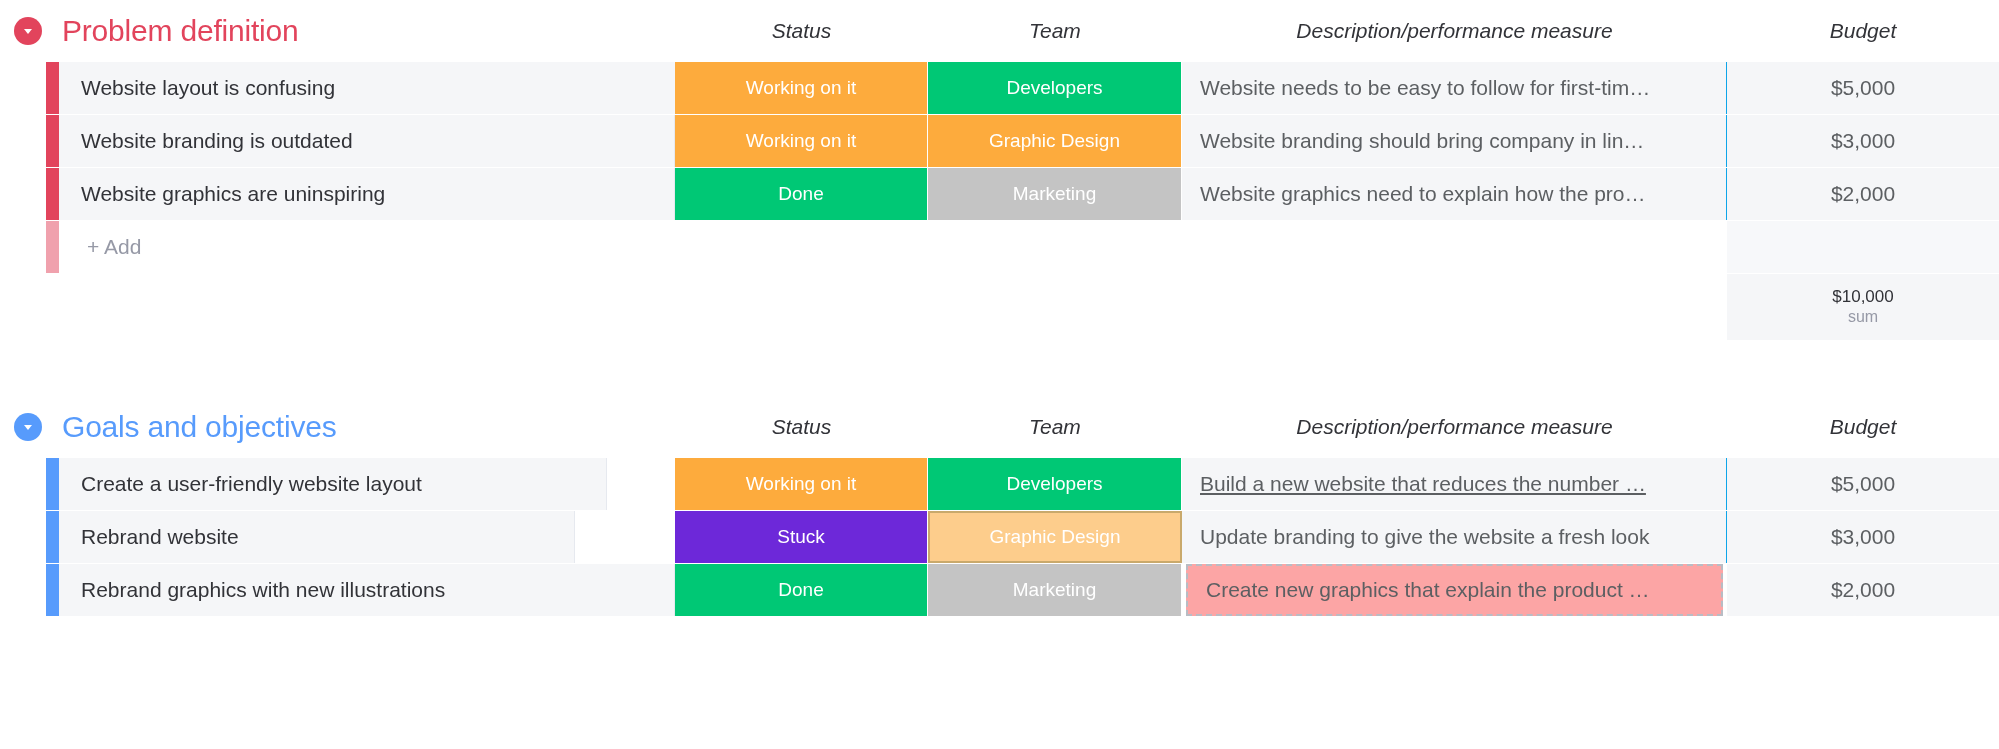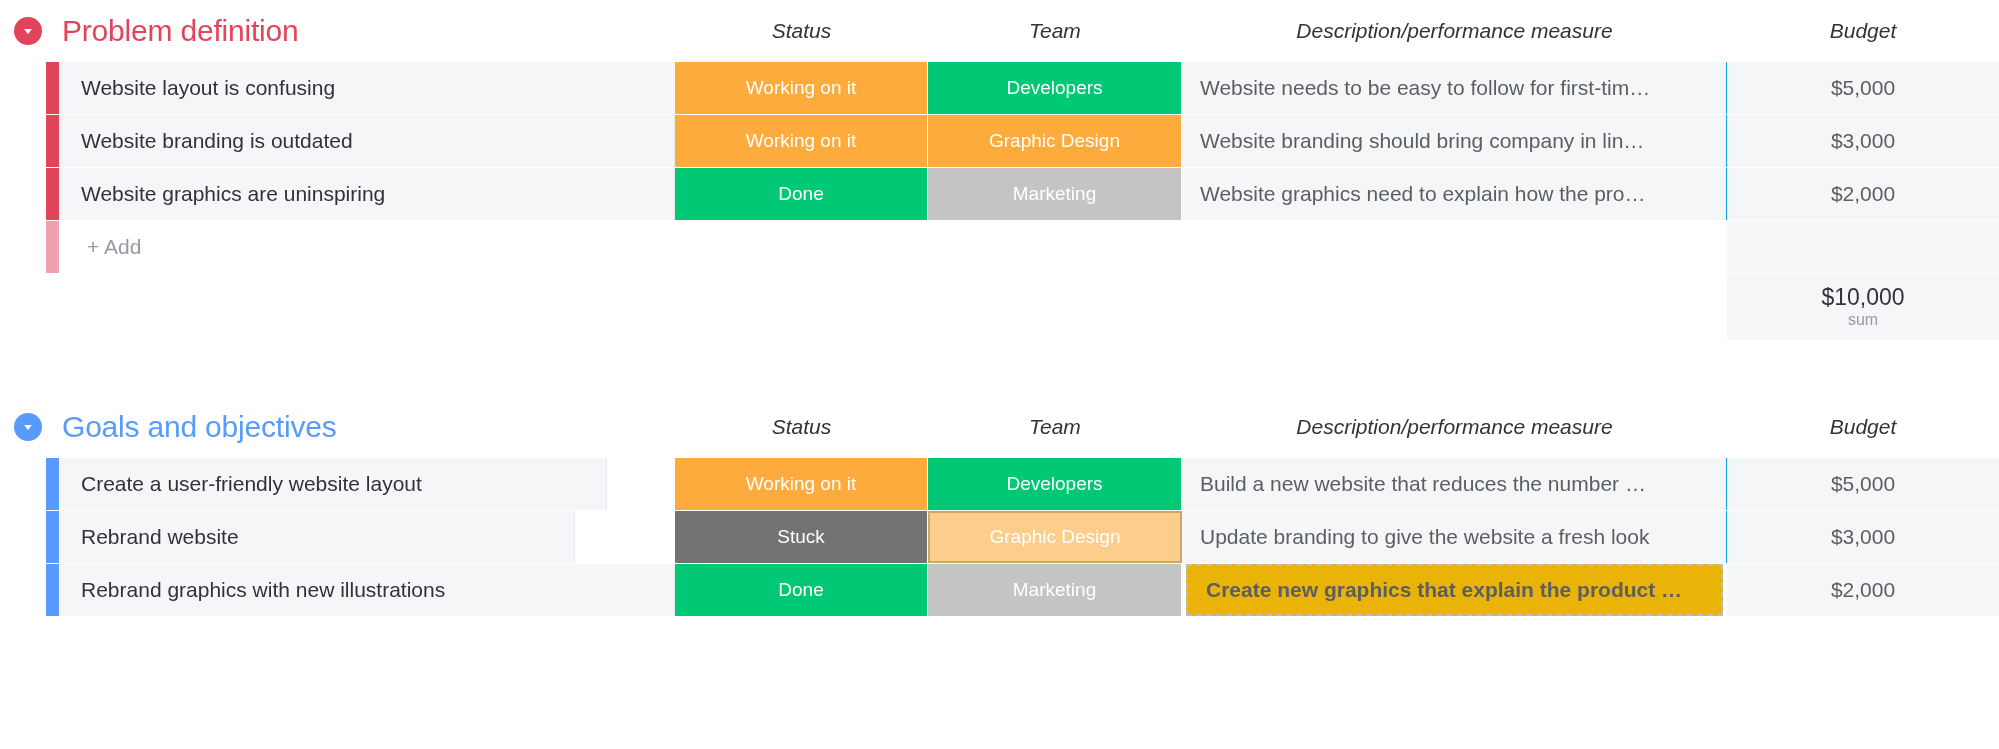--- a/index.html
+++ b/index.html
@@ -136,22 +136,21 @@
   .cell-budget {
     background: #f5f6f8;
     justify-content: center;
     color: #5c5f62;
     font-size: 21px;
   }
 
   
   .cell.selected-dashed {
     border: 2px dashed #b8bcc4;
-    background: #eab308;
-    font-weight: bold;
+    background: #fca5a5;
   }
   .cell.hovered {
     border: 2px solid #c9a96b;
     box-sizing: border-box;
   }
 
   
   .add-row {
     position: relative;
     height: 52px;
@@ -197,21 +196,21 @@
     top: 0;
     height: 66px;
     background: #f5f6f8;
     display: flex;
     flex-direction: column;
     align-items: center;
     justify-content: center;
     box-sizing: border-box;
   }
   .summary-value {
-    font-size: 23px;
+    font-size: 17px;
     color: #323338;
     line-height: 1.05;
   }
   .summary-label {
     font-size: 16px;
     color: #9699a6;
     margin-top: 2px;
   }
 
   .group-gap { height: 56px; }
@@ -304,28 +303,28 @@
       </div>
     </div>
 
     <div class="rows">
 
       <div class="row">
         <div class="row-color-bar" style="background:#579bfc;"></div>
         <div class="cell cell-name" style="left:59px; width:548px;">Create a user-friendly website layout</div>
         <div class="cell cell-status" style="left:675px; width:253px; background:#fdab3d;">Working on it</div>
         <div class="cell cell-team" style="left:928px; width:254px; background:#00c875;">Developers</div>
-        <div class="cell cell-desc" style="left:1182px; width:545px;">Build a new website that reduces the number …</div>
+        <div class="cell cell-desc" style="left:1182px; width:545px;text-decoration:underline;">Build a new website that reduces the number …</div>
         <div class="cell cell-budget" style="left:1727px; width:272px;">$5,000</div>
       </div>
 
       <div class="row">
         <div class="row-color-bar" style="background:#579bfc;"></div>
         <div class="cell cell-name" style="left:59px; width:516px;">Rebrand website</div>
-        <div class="cell cell-status" style="left:675px; width:253px; background:#737373;">Stuck</div>
+        <div class="cell cell-status" style="left:675px; width:253px; background:#6d28d9;">Stuck</div>
         <div class="cell cell-team hovered" style="left:928px; width:254px; background:#fdcd8c;">Graphic Design</div>
         <div class="cell cell-desc" style="left:1182px; width:545px;">Update branding to give the website a fresh look</div>
         <div class="cell cell-budget" style="left:1727px; width:272px;">$3,000</div>
       </div>
 
       <div class="row">
         <div class="row-color-bar" style="background:#579bfc;"></div>
         <div class="cell cell-name" style="left:59px; width:616px;">Rebrand graphics with new illustrations</div>
         <div class="cell cell-status" style="left:675px; width:253px; background:#00c875;">Done</div>
         <div class="cell cell-team" style="left:928px; width:254px; background:#c4c4c4;">Marketing</div>

